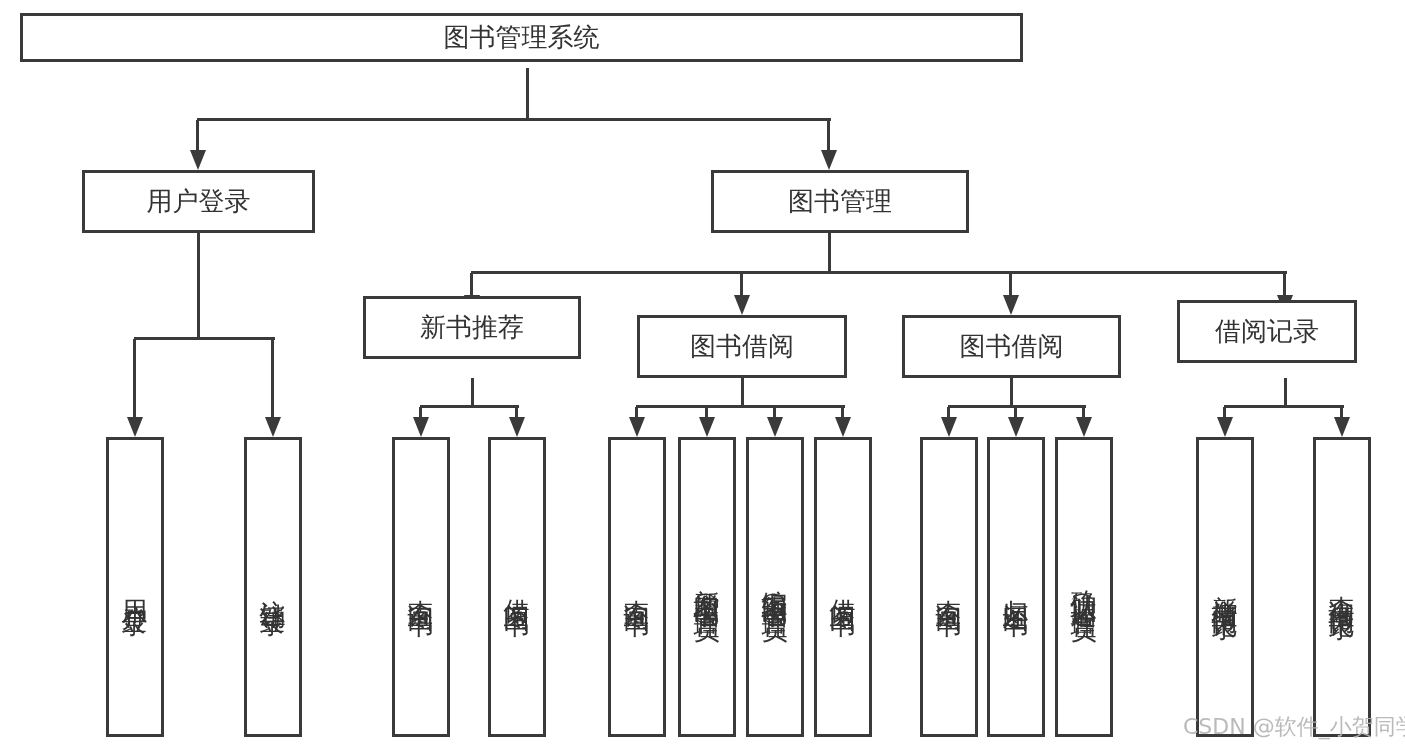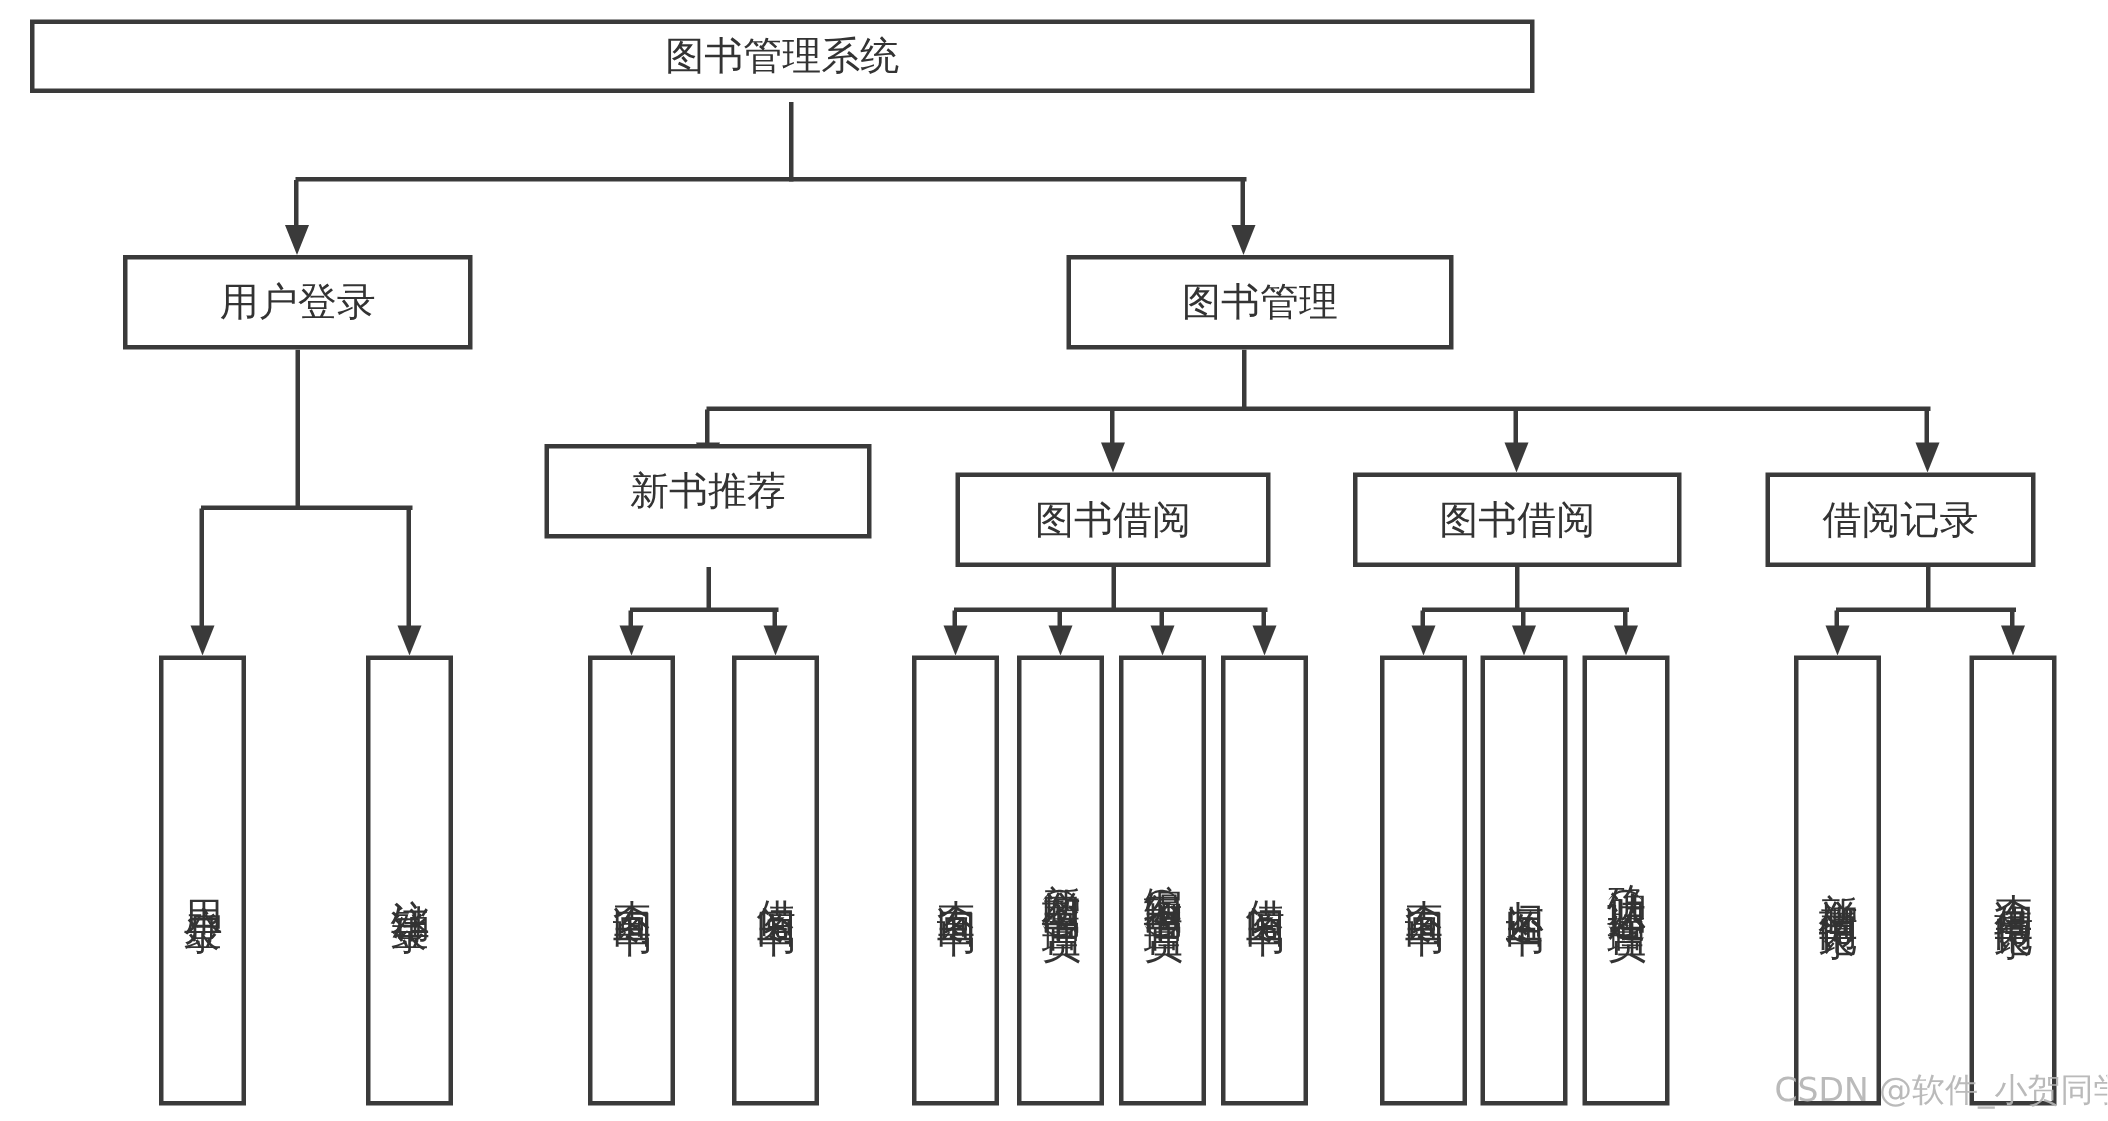--- a/index.html
+++ b/index.html
@@ -57,21 +57,21 @@
   </div>
 
   <div class="box" style="left:637px;top:315px;width:210px;height:63px">
     <span class="hlabel">图书借阅</span>
   </div>
 
   <div class="box" style="left:902px;top:315px;width:219px;height:63px">
     <span class="hlabel">图书借阅</span>
   </div>
 
-  <div class="box" style="left:1177px;top:315px;width:180px;height:63px">
+  <div class="box" style="left:1177px;top:300px;width:180px;height:63px">
     <span class="hlabel">借阅记录</span>
   </div>
 
   <div class="box leaf" style="left:106px">
     <span class="vlabel">用户登录</span>
   </div>
   <div class="box leaf" style="left:244px">
     <span class="vlabel">注销登录</span>
   </div>
 

